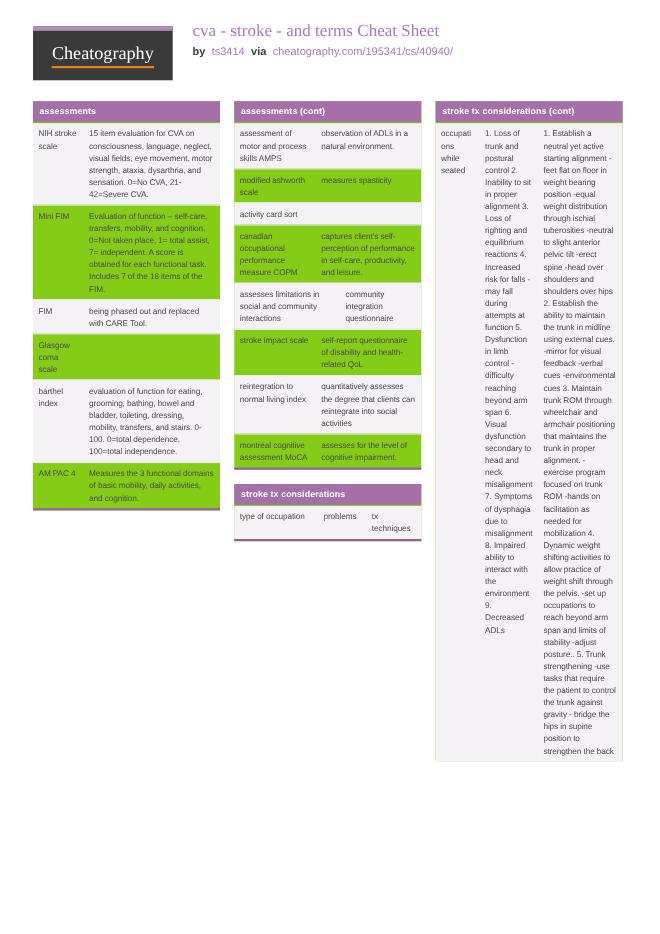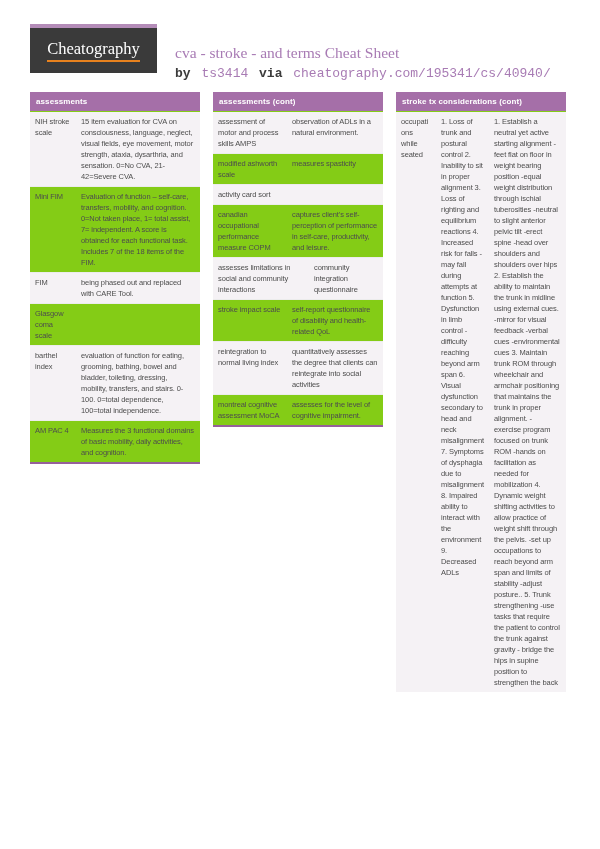--- a/index.html
+++ b/index.html
@@ -27,31 +27,31 @@
     cursor: pointer;
   }
   .logo-text {
     color: #ffffff;
     font-family: "Liberation Serif", serif;
     font-size: 16.5px;
     border-bottom: 2px solid #e8821e;
     padding-bottom: 1px;
     white-space: nowrap;
   }
-  .titleblock { position: absolute; left: 175px; top: 44px; }
+  .titleblock { position: absolute; left: 175px; top: 20px; }
   .sheet-title {
     font-family: "Liberation Serif", serif;
     font-size: 15.5px;
     color: #a87bb4;
     cursor: pointer;
   }
   .byline {
     margin-top: 4px;
-    font-family: Liberation Mono, monospace;
-    font-size: 13px;
+    font-family: Liberation Sans, sans-serif;
+    font-size: 10px;
     color: #3c3c3c;
   }
   .byline span { margin-right: 3px; }
   .byline .plain { font-weight: bold; color: #3c3c3c; }
   .byline .lnk { color: #a87bb4; cursor: pointer; }
   
   .content {
     position: absolute;
     left: 30px;
     top: 92px;
@@ -177,20 +177,30 @@
             <div class="trow">
               <div class="tcell c0">reintegration to normal living index</div>
               <div class="tcell c1">quantitatively assesses the degree that clients can reintegrate into social activities</div>
             </div>
             <div class="trow">
               <div class="tcell c0">montreal cognitive assessment MoCA</div>
               <div class="tcell c1">assesses for the level of cognitive impairment.</div>
             </div>
           </div>
       </div>
+      <div class="tbl tbl-tx">
+        <div class="tbl-header">stroke tx considerations</div>
+        <div class="tbody">
+            <div class="trow">
+              <div class="tcell c0">type of occupation</div>
+              <div class="tcell c1">problems</div>
+              <div class="tcell c2">tx techniques</div>
+            </div>
+          </div>
+      </div>
     </div>
 
     <div class="col">
       <div class="tbl tbl-txc open">
         <div class="tbl-header">stroke tx considerations (cont)</div>
         <div class="tbody">
             <div class="trow">
               <div class="tcell c0">occupations while seated</div>
               <div class="tcell c1">1. Loss of trunk and postural control 2. Inability to sit in proper alignment 3. Loss of righting and equilibrium reactions 4. Increased risk for falls -may fall during attempts at function 5. Dysfunction in limb control - difficulty reaching beyond arm span 6. Visual dysfunction secondary to head and neck misalignment 7. Symptoms of dysphagia due to misalignment 8. Impaired ability to interact with the environment 9. Decreased ADLs</div>
               <div class="tcell c2">1. Establish a neutral yet active starting alignment - feet flat on floor in weight bearing position -equal weight distribution through ischial tuberosities -neutral to slight anterior pelvic tilt -erect spine -head over shoulders and shoulders over hips 2. Establish the ability to maintain the trunk in midline using external cues. -mirror for visual feedback -verbal cues -environmental cues 3. Maintain trunk ROM through wheelchair and armchair positioning that maintains the trunk in proper alignment. - exercise program focused on trunk ROM -hands on facilitation as needed for mobilization 4. Dynamic weight shifting activities to allow practice of weight shift through the pelvis. -set up occupations to reach beyond arm span and limits of stability -adjust posture.. 5. Trunk strengthening -use tasks that require the patient to control the trunk against gravity - bridge the hips in supine position to strengthen the back</div>

